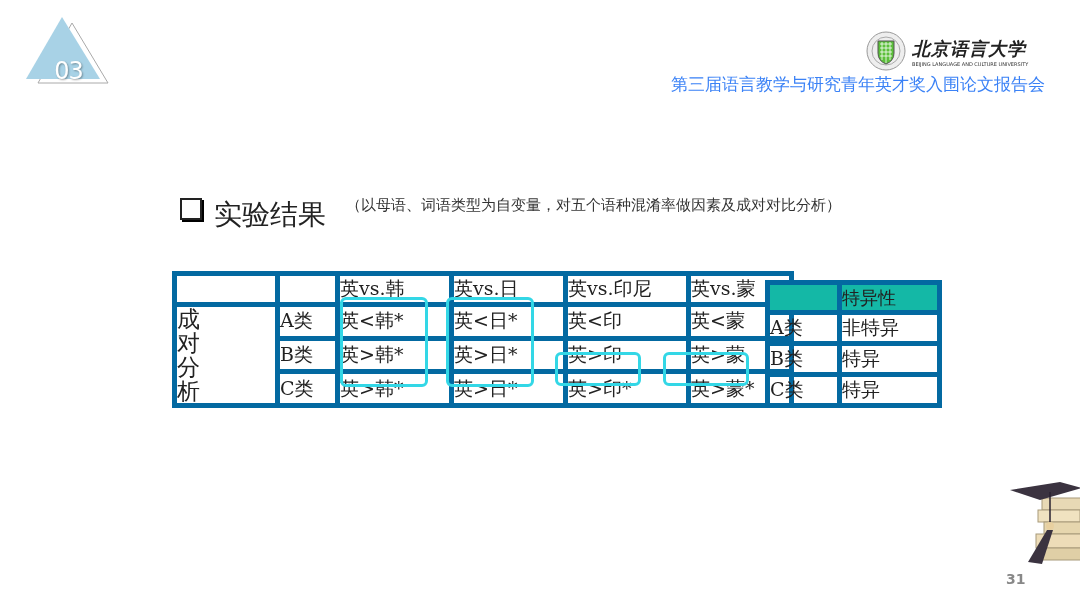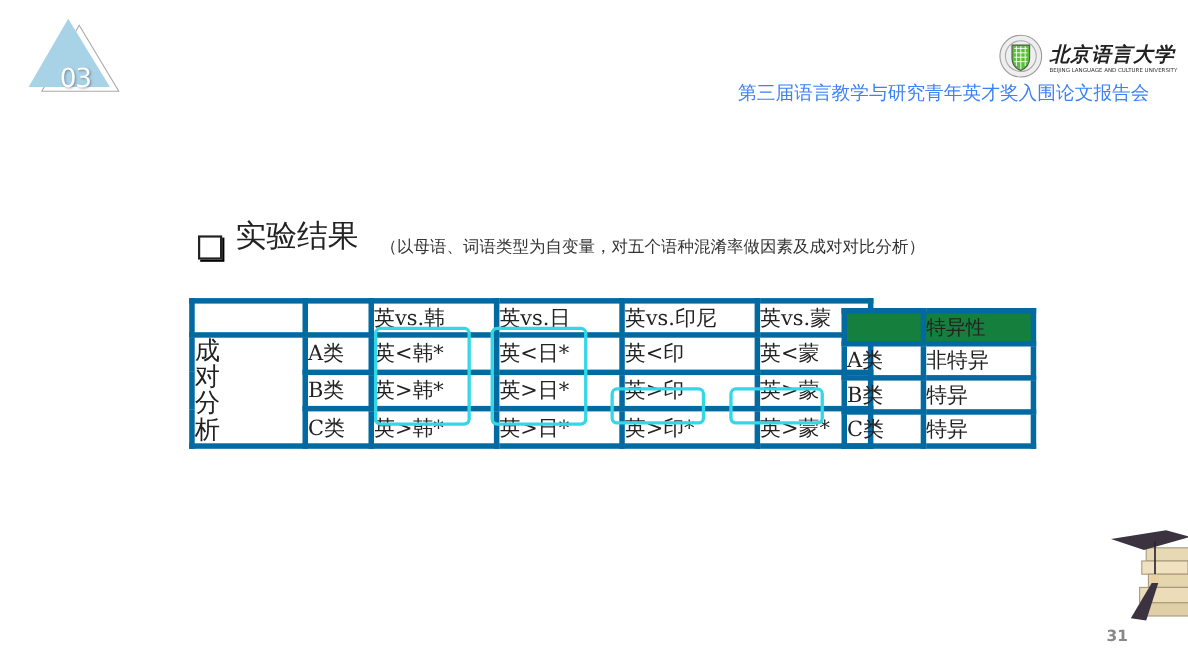--- a/index.html
+++ b/index.html
@@ -3,37 +3,37 @@
 <meta charset="utf-8">
 <style>
   html, body { margin:0; padding:0; }
   body { width:1080px; height:607px; background:#ffffff; position:relative; overflow:hidden;
          font-family: "DejaVu Serif", "Liberation Serif", serif; color:#222; }
   .badge { position:absolute; left:20px; top:15px; width:90px; height:70px; }
   .badge svg { position:absolute; left:0; top:0; }
   .badge-num { position:absolute; left:26px; top:42px; width:45px; text-align:center;
                font-family:"DejaVu Sans", sans-serif; font-weight:normal; font-size:24px; color:#fff;
                text-shadow:1px 1px 2px rgba(0,0,0,0.35); letter-spacing:-1px; }
-  .logo { position:absolute; left:908px; top:31px; width:160px; height:42px; }
+  .logo { position:absolute; left:866px; top:31px; width:160px; height:42px; }
   .logo-seal { position:absolute; left:0; top:0; }
   .logo-name { position:absolute; left:46px; top:6px; font-size:18px; font-weight:bold;
                font-family:"DejaVu Serif", serif; color:#222; letter-spacing:1px; font-style:italic; }
   .logo-en { position:absolute; left:46px; top:30px; font-size:5px; font-family:"DejaVu Sans", sans-serif; color:#333; white-space:nowrap; }
   .conf { position:absolute; right:35px; top:73px; font-size:17px; font-family:"DejaVu Sans", sans-serif; color:#3b82f6; }
-  .section { position:absolute; left:180px; top:196px; display:flex; align-items:flex-end; }
+  .section { position:absolute; left:180px; top:196px; display:flex; align-items:flex-start; }
   .checkbox { width:18px; height:18px; border:2.5px solid #222; box-shadow:2px 2px 0 #000; margin-right:12px; position:relative; top:2px; background:#fff; }
   .sec-title { font-size:28px; font-family:"DejaVu Sans", sans-serif; color:#222; }
   .sec-sub { font-size:15px; font-family:"DejaVu Sans", sans-serif; color:#333; margin-left:20px; }
   table { border-collapse:collapse; position:absolute; }
   td, th { border:5px solid #0369a1; font-weight:normal; font-size:19px; padding:0; }
   .t1 { left:172px; top:271px; }
   .t1 td { height:26px; }
   .t2 { left:765px; top:280px; }
   .t2 td { height:25px; }
-  .t2 .hl { background:#15803d; font-family:"DejaVu Sans", sans-serif; font-size:18px; }
+  .t2 .hl { background:#14b8a6; font-family:"DejaVu Sans", sans-serif; font-size:18px; }
   .hlbox { position:absolute; border:3px solid #33d7e6; border-radius:6px; pointer-events:none; }
   .pnum { position:absolute; left:1006px; top:571px; font-family:"DejaVu Sans", sans-serif; font-weight:bold; font-size:14px; color:#888; }
   .cap { position:absolute; left:1000px; top:478px; }
 </style>
 </head>
 <body>
 
 <div class="badge">
   <svg width="90" height="70">
     <polygon points="52,8 88,68 18,68" fill="#fff" stroke="#aaa" stroke-width="1"></polygon>

